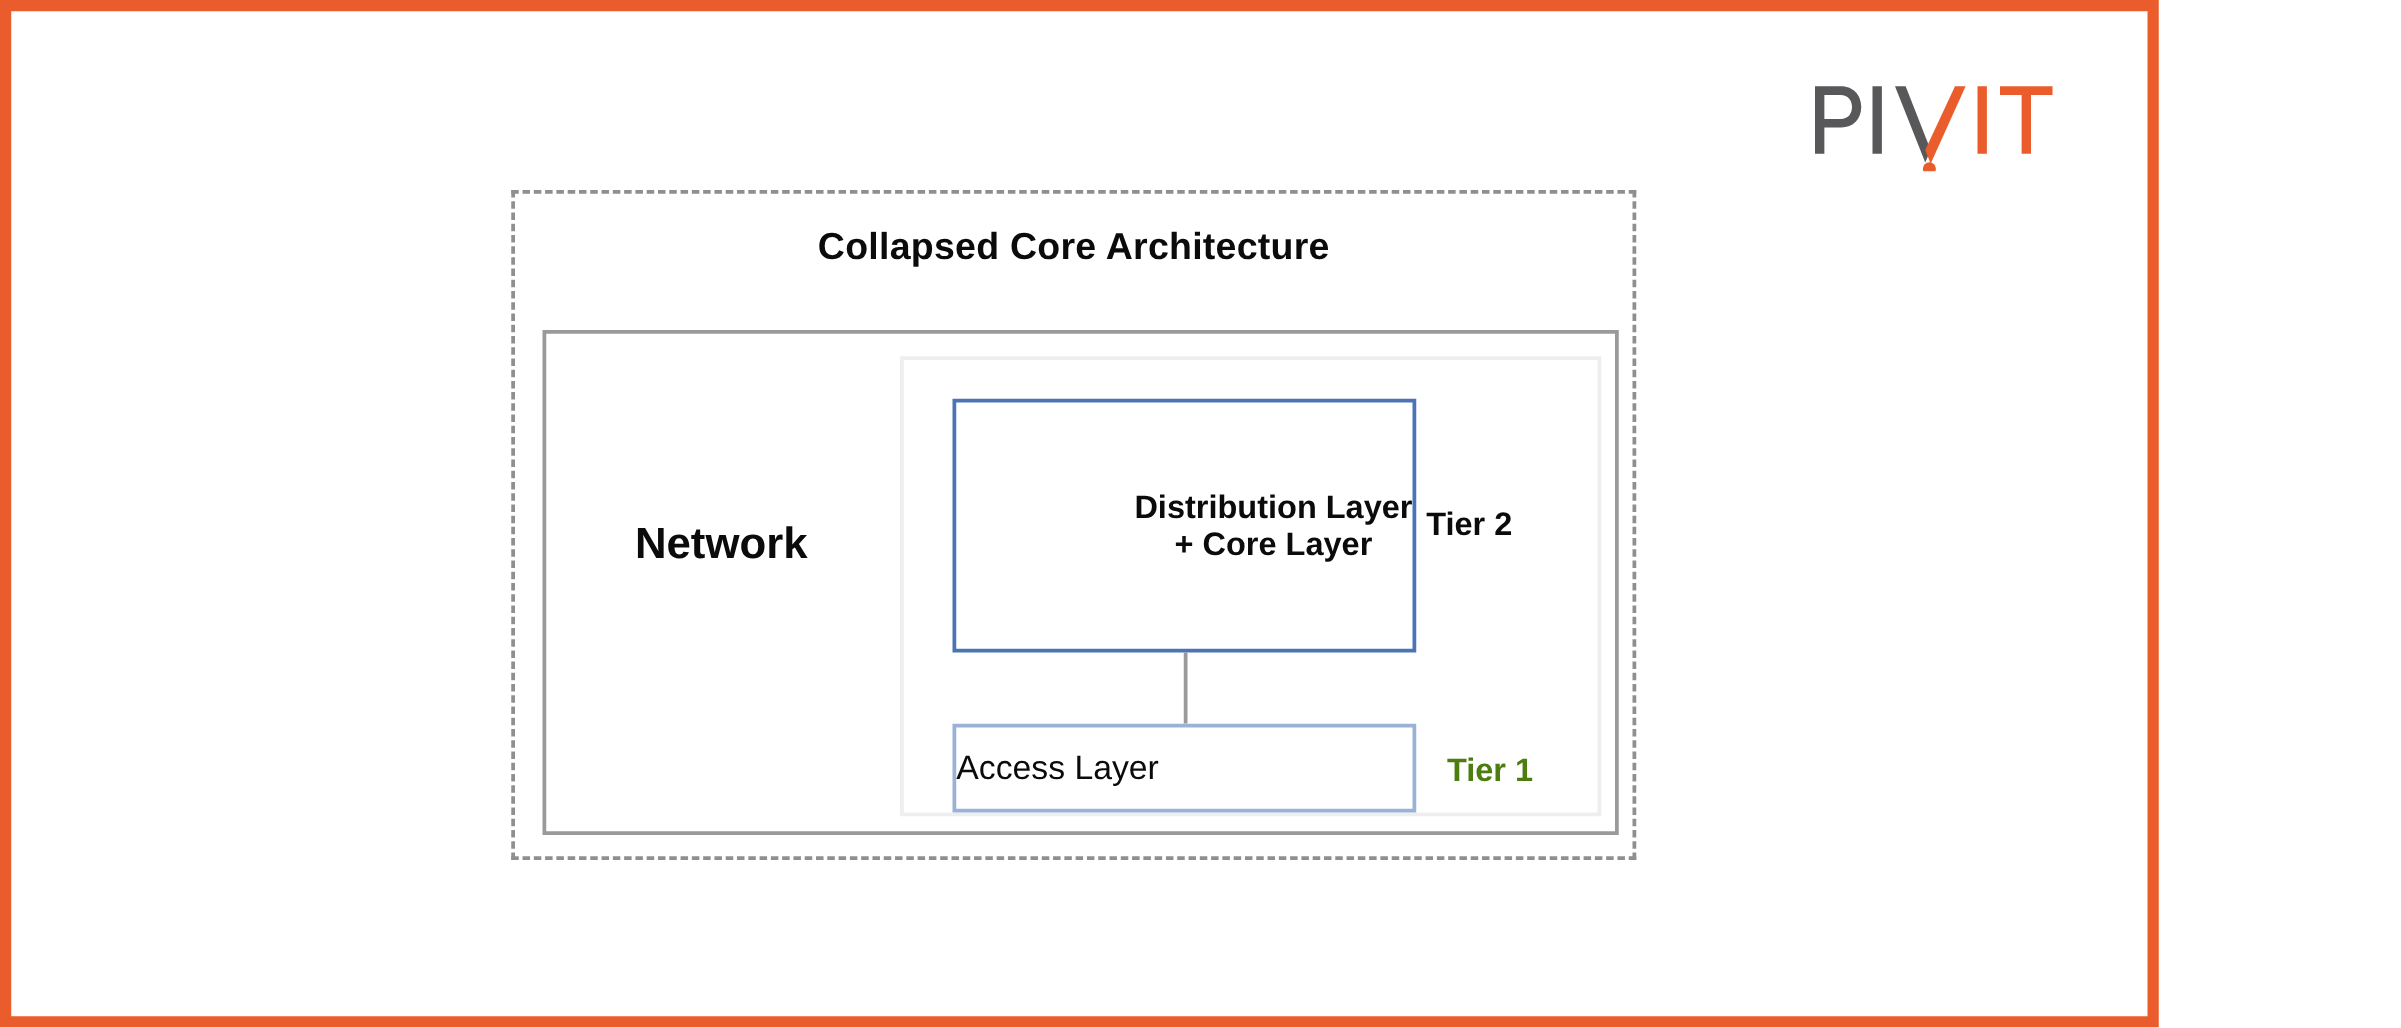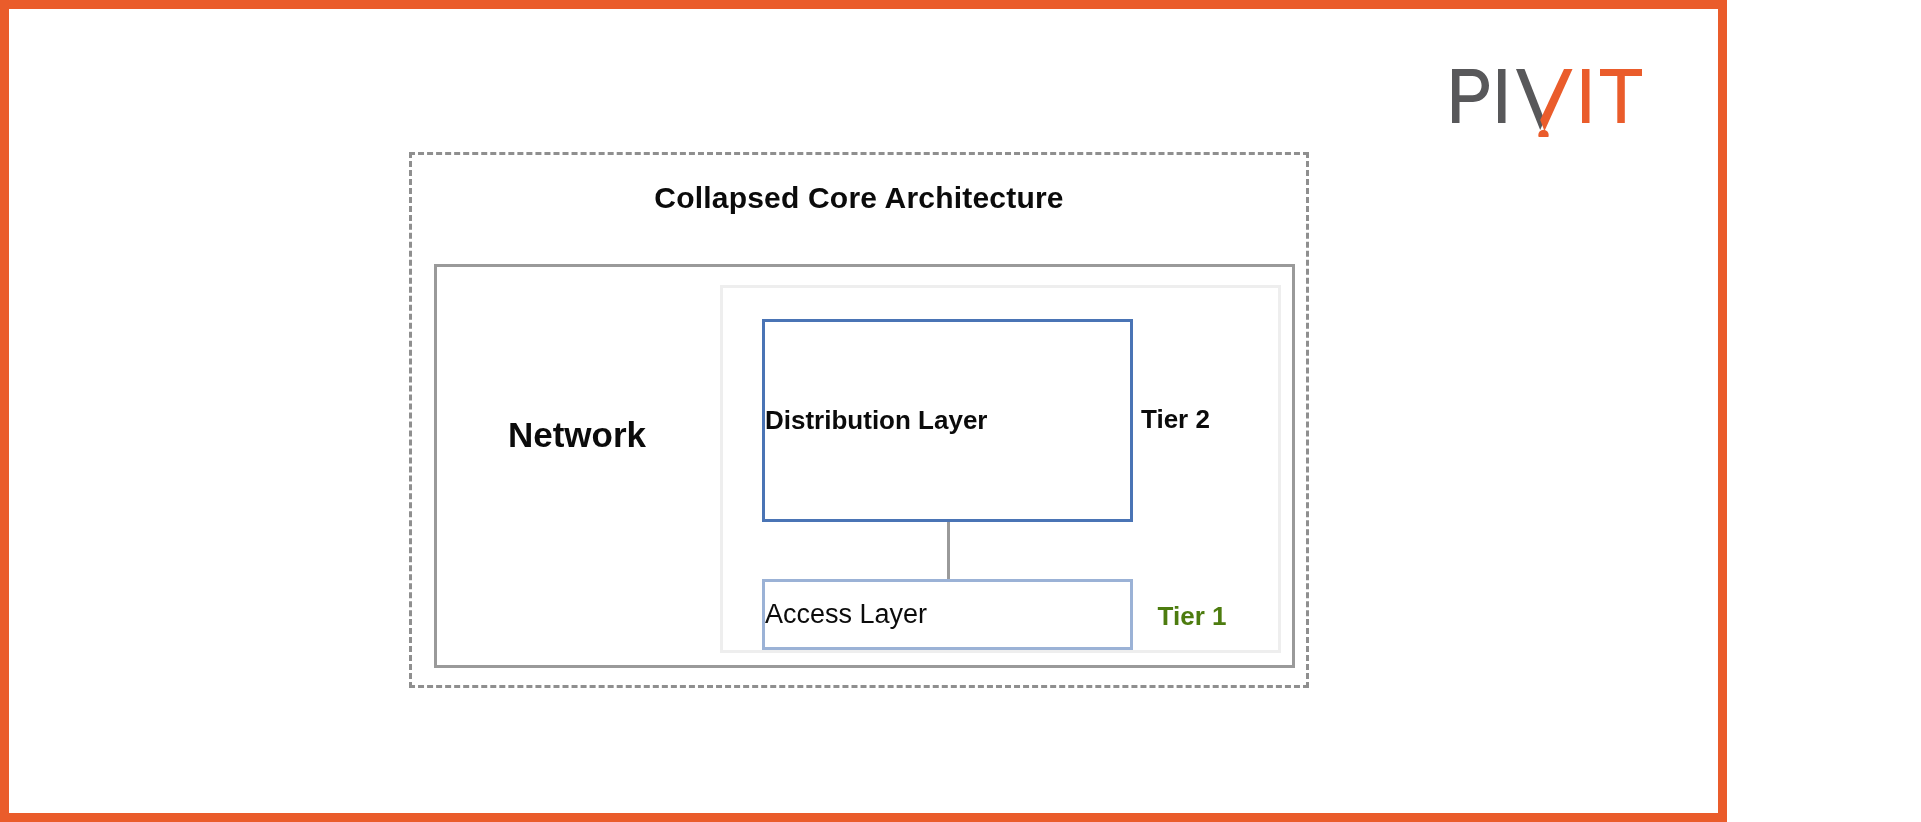--- a/index.html
+++ b/index.html
@@ -96,21 +96,21 @@
     position: absolute;
     left: 39px;
     top: 31px;
     width: 371px;
     height: 203px;
     box-sizing: border-box;
     border: 3px solid #4a74b5;
     background: #ffffff;
     display: flex;
     align-items: center;
-    justify-content: flex-start;
+    justify-content: flex-end;
   }
   .tier2-text {
     text-align: center;
     font-size: 26px;
     font-weight: bold;
     color: #0b0b0b;
     line-height: 1.12;
   }
 
   .tier2-label {
@@ -195,20 +195,21 @@
 
     <div class="network-box">
 
       <div class="network-label">Network</div>
 
       <div class="tier-container">
 
         <div class="tier2-box">
           <div class="tier2-text">
             <div>Distribution Layer</div>
+            <div>+ Core Layer</div>
           </div>
         </div>
 
         <div class="tier2-label">Tier 2</div>
 
         <div class="connector"></div>
 
         <div class="tier1-box">
           <div class="tier1-text">Access Layer</div>
         </div>

